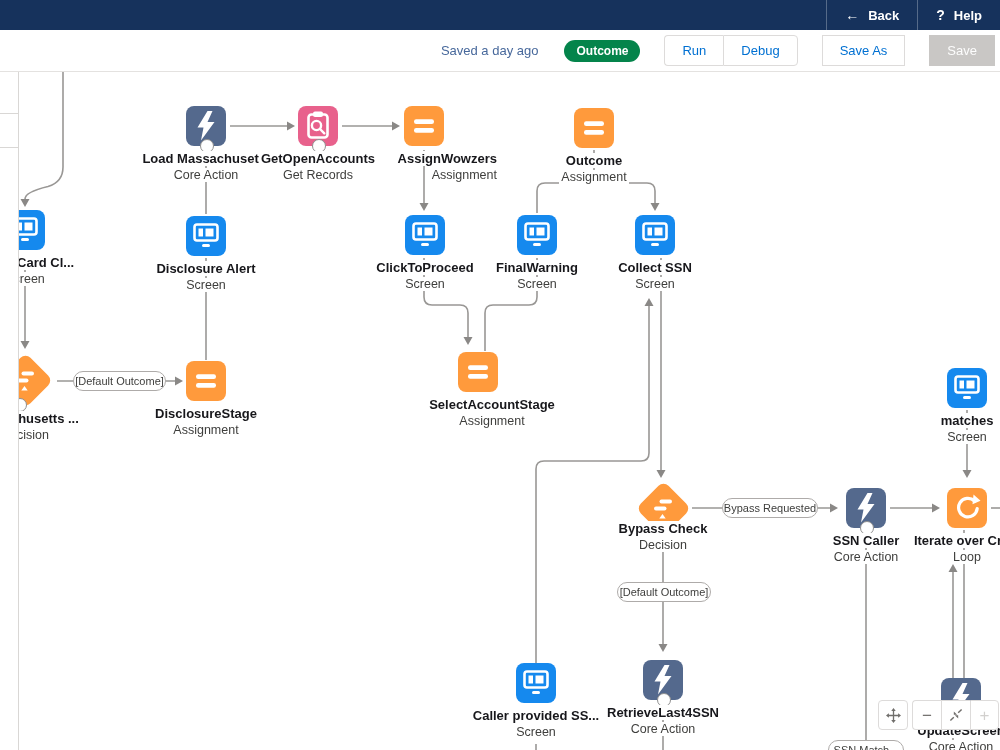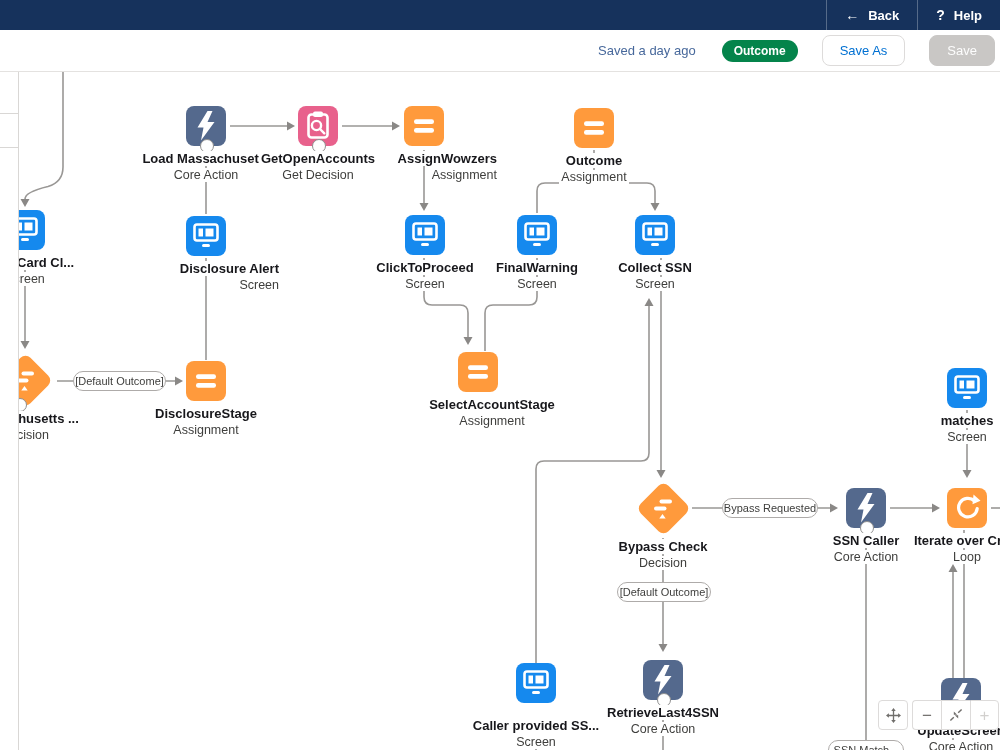--- a/index.html
+++ b/index.html
@@ -12,21 +12,21 @@
         font-weight:bold;border-left:1px solid rgba(255,255,255,.28);cursor:pointer;}
   .hicon{font-size:14px;font-weight:bold;}
   
   .toolbar{position:absolute;top:30px;left:0;right:0;height:42px;background:#fff;
            border-bottom:1px solid #e4e2e0;display:flex;justify-content:flex-end;
            align-items:center;gap:24px;padding-right:5px;box-sizing:border-box;z-index:20;}
   .saved{color:#47689b;font-size:13px;margin-right:2px;}
   .badge{background:#04844b;color:#fff;font-size:12px;font-weight:bold;padding:4px 12px;
          border-radius:12px;}
   .btn{background:#fff;border:1px solid #dddbda;color:#0070d2;font-size:13px;
-       padding:7px 17px;border-radius:8px;cursor:pointer;font-family:inherit;}
+       padding:7px 17px;border-radius:0;cursor:pointer;font-family:inherit;}
   .btngroup{display:flex;}
   .btngroup .btn:first-child{border-radius:4px 0 0 4px;border-right:none;}
   .btngroup .btn:last-child{border-radius:0 4px 4px 0;}
   .btn.disabled{background:#c9c7c5;color:#fdfdfd;border-color:#c9c7c5;cursor:default;}
   
   .canvas{position:absolute;top:72px;left:0;width:1000px;height:678px;overflow:hidden;
           background:#fff;}
   svg.wires{position:absolute;left:0;top:0;z-index:1;}
   .node{position:absolute;z-index:2;cursor:pointer;}
   .nicon{width:40px;height:40px;border-radius:8px;position:relative;}
@@ -68,20 +68,24 @@
   </div>
   <div class="hbtn">
     <span class="hicon">?</span>
     <span>Help</span>
   </div>
 </div>
 
 <div class="toolbar">
   <span class="saved">Saved a day ago</span>
   <span class="badge">Outcome</span>
+  <span class="btngroup">
+    <button class="btn">Run</button>
+    <button class="btn">Debug</button>
+  </span>
   <button class="btn">Save As</button>
   <button class="btn disabled">Save</button>
 </div>
 
 <div class="canvas" id="canvas">
 
   <svg class="wires" width="1000" height="678">
     <g stroke="#999795" stroke-width="1.6" fill="none">
       <path d="M230,54 H287"></path>
       <path d="M342,54 H392"></path>
@@ -146,21 +150,21 @@
             <rect x="10.5" y="8.5" width="19" height="23" rx="3" fill="none" stroke="#fff" stroke-width="2.6"></rect>
             <rect x="15" y="5.5" width="10" height="5.5" rx="2" fill="#fff"></rect>
             <circle cx="18.5" cy="19.5" r="4.6" fill="none" stroke="#fff" stroke-width="2.4"></circle>
             <path d="M22 23 L26.3 27.3" stroke="#fff" stroke-width="2.4" stroke-linecap="round"></path>
           </svg>
         </div>
         <div class="port" style="left: 14px; top: 33px;"></div>
       </div>
       <div class="nlabel" style="left: 243px; top: 78px;">
         <div><span class="nm">GetOpenAccounts</span></div>
-        <div><span class="tp">Get Decision</span></div>
+        <div><span class="tp">Get Records</span></div>
       </div>
       <div class="node" style="left: 404px; top: 34px;">
         <div class="nicon" style="background:#ff9a3c">
           <svg width="40" height="40" viewBox="0 0 40 40">
             <rect x="10" y="13.2" width="20" height="4.8" rx="2.2" fill="#fff"></rect>
             <rect x="10" y="22" width="20" height="4.8" rx="2.2" fill="#fff"></rect>
           </svg>
         </div>
       </div>
       <div class="nlabel" style="left: 349px; top: 78px; text-align: right;">
@@ -196,21 +200,21 @@
       <div class="node" style="left: 186px; top: 144px;">
         <div class="nicon" style="background:#1589ee">
           <svg width="40" height="40" viewBox="0 0 40 40">
             <rect x="8.5" y="8.5" width="23" height="16" rx="2.5" fill="none" stroke="#fff" stroke-width="2.6"></rect>
             <rect x="12.5" y="12.5" width="4.5" height="8" fill="#fff"></rect>
             <rect x="19.5" y="12.5" width="8" height="8" fill="#fff"></rect>
             <rect x="16" y="28" width="8" height="3" rx="1.5" fill="#fff"></rect>
           </svg>
         </div>
       </div>
-      <div class="nlabel" style="left: 131px; top: 188px; text-align: right;">
+      <div class="nlabel" style="left: 131px; top: 188px;">
         <div><span class="nm">Disclosure Alert</span></div>
         <div><span class="tp">Screen</span></div>
       </div>
       <div class="node" style="left: 405px; top: 143px;">
         <div class="nicon" style="background:#1589ee">
           <svg width="40" height="40" viewBox="0 0 40 40">
             <rect x="8.5" y="8.5" width="23" height="16" rx="2.5" fill="none" stroke="#fff" stroke-width="2.6"></rect>
             <rect x="12.5" y="12.5" width="4.5" height="8" fill="#fff"></rect>
             <rect x="19.5" y="12.5" width="8" height="8" fill="#fff"></rect>
             <rect x="16" y="28" width="8" height="3" rx="1.5" fill="#fff"></rect>
@@ -291,21 +295,21 @@
       <div class="node" style="left: 635px; top: 408px;">
         <div class="dia">
           <div class="dsq" style="background:#ff9a3c"></div>
           <svg width="40" height="40" viewBox="0 0 40 40">
             <rect x="16.5" y="11.5" width="12.5" height="4" rx="2" fill="#fff"></rect>
             <rect x="11" y="18.5" width="12.5" height="4" rx="2" fill="#fff"></rect>
             <path d="M19.5 30.5 l-3.2 -4.6 h6.4 Z" fill="#fff" transform="rotate(180 19.5 28.2)"></path>
           </svg>
         </div>
       </div>
-      <div class="nlabel" style="left: 588px; top: 466px;">
+      <div class="nlabel" style="left: 588px; top: 448px;">
         <div><span class="nm">Bypass Check</span></div>
         <div><span class="tp">Decision</span></div>
       </div>
       <div class="node" style="left: 846px; top: 416px;">
         <div class="nicon" style="background:#54698d">
           <svg width="40" height="40" viewBox="0 0 40 40">
             <path d="M21.5 5 L11.5 21.5 L17.5 21.5 L15 34.5 L28.5 16 L21.5 16 L26.5 5 Z" fill="#fff"></path>
           </svg>
         </div>
         <div class="port" style="left: 14px; top: 33px;"></div>
@@ -343,21 +347,21 @@
       <div class="node" style="left: 516px; top: 591px;">
         <div class="nicon" style="background:#1589ee">
           <svg width="40" height="40" viewBox="0 0 40 40">
             <rect x="8.5" y="8.5" width="23" height="16" rx="2.5" fill="none" stroke="#fff" stroke-width="2.6"></rect>
             <rect x="12.5" y="12.5" width="4.5" height="8" fill="#fff"></rect>
             <rect x="19.5" y="12.5" width="8" height="8" fill="#fff"></rect>
             <rect x="16" y="28" width="8" height="3" rx="1.5" fill="#fff"></rect>
           </svg>
         </div>
       </div>
-      <div class="nlabel" style="left: 461px; top: 635px; margin-top: 10px;">
+      <div class="nlabel" style="left: 461px; top: 635px;">
         <div><span class="nm">Caller provided SS...</span></div>
         <div><span class="tp">Screen</span></div>
       </div>
       <div class="node" style="left: 643px; top: 588px;">
         <div class="nicon" style="background:#54698d">
           <svg width="40" height="40" viewBox="0 0 40 40">
             <path d="M21.5 5 L11.5 21.5 L17.5 21.5 L15 34.5 L28.5 16 L21.5 16 L26.5 5 Z" fill="#fff"></path>
           </svg>
         </div>
         <div class="port" style="left: 14px; top: 33px;"></div>

